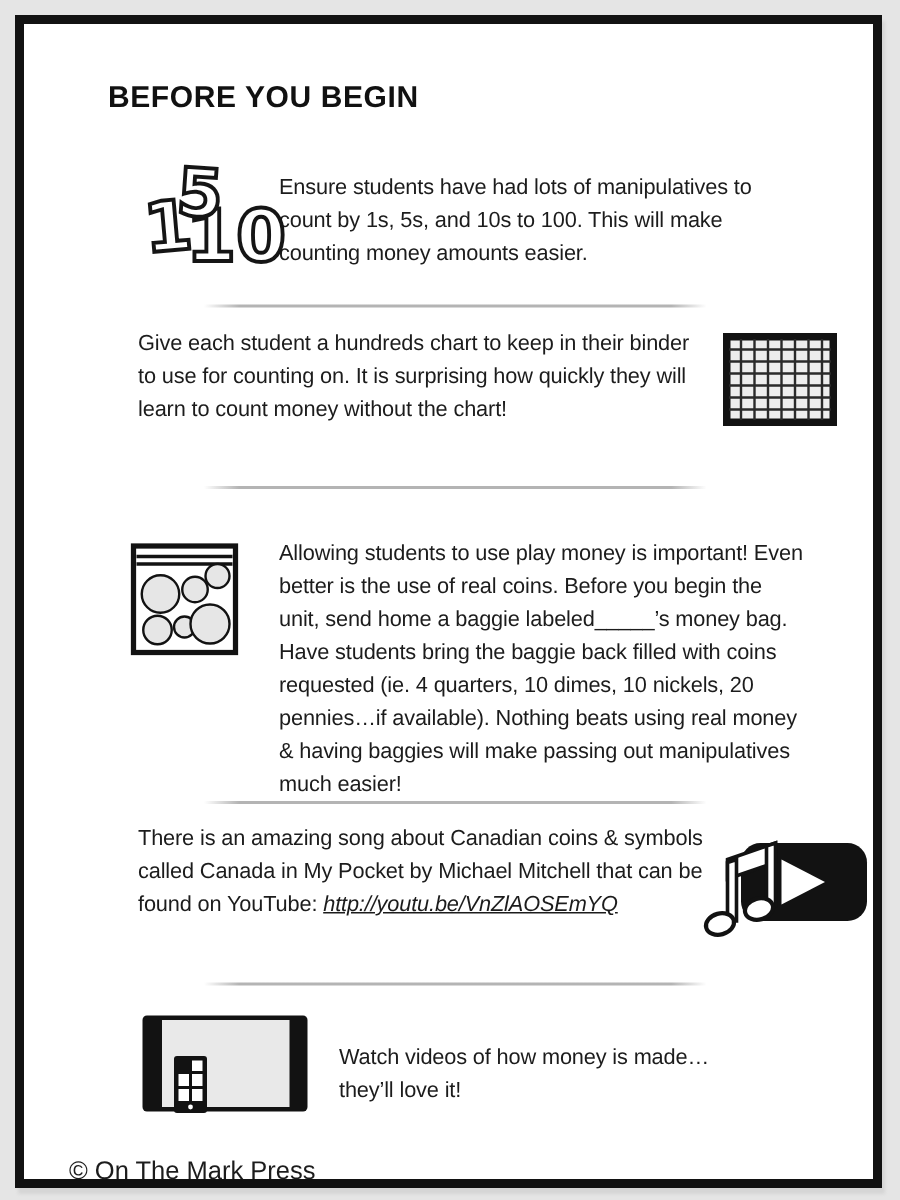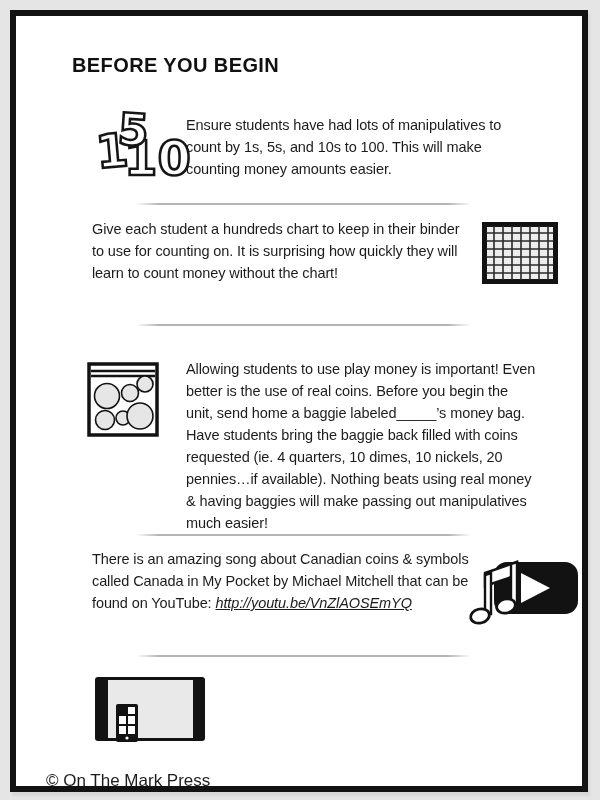--- a/index.html
+++ b/index.html
@@ -105,16 +105,17 @@
           <rect x="22" y="28" width="22" height="38" rx="2" fill="#121212"></rect>
           <rect x="34" y="31" width="7" height="7" fill="#ffffff"></rect>
           <rect x="25" y="40" width="7" height="8" fill="#ffffff"></rect>
           <rect x="34" y="40" width="7" height="8" fill="#ffffff"></rect>
           <rect x="25" y="50" width="7" height="8" fill="#ffffff"></rect>
           <rect x="34" y="50" width="7" height="8" fill="#ffffff"></rect>
           <circle cx="33" cy="62" r="1.6" fill="#ffffff"></circle>
         </g>
       </svg>
     </div>
+    <div class="para p5">Watch videos of how money is made…they’ll love it!</div>
 
     <div class="footer">© On The Mark Press</div>
   </div>
 </div>
 
 </body></html>

